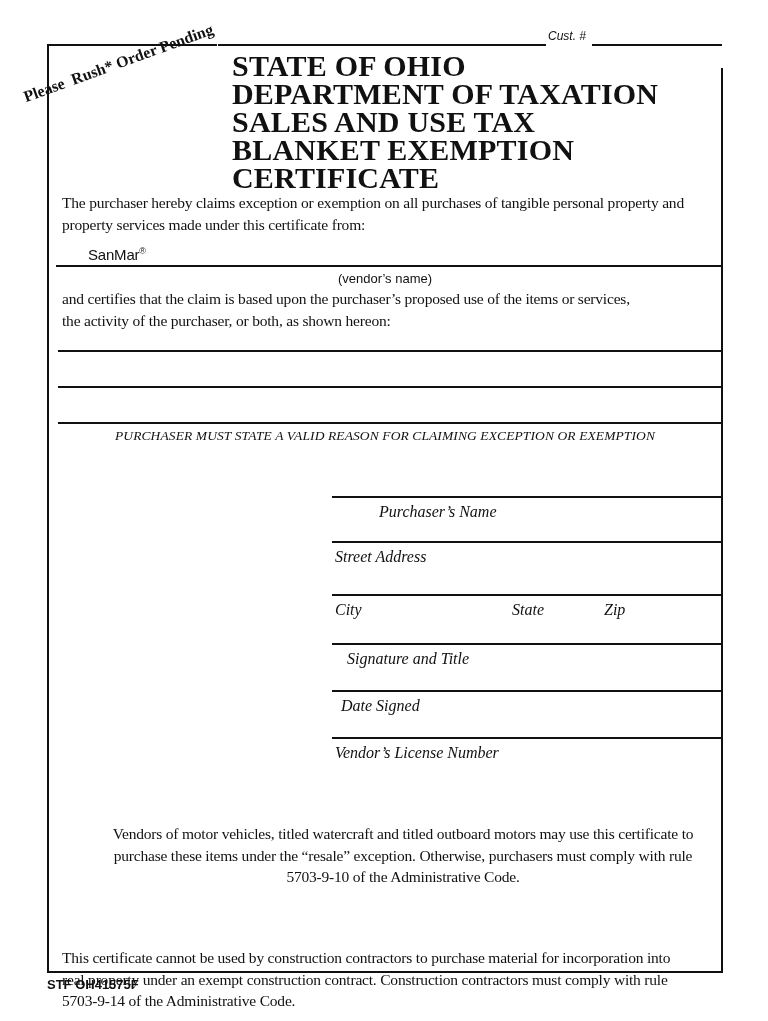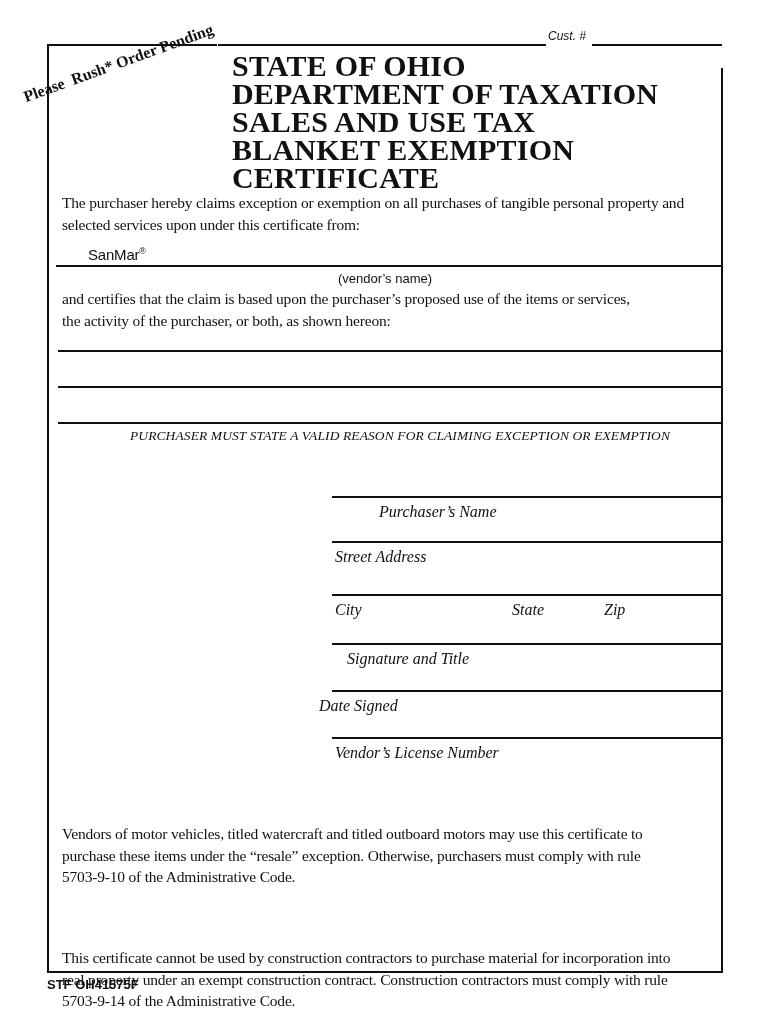--- a/index.html
+++ b/index.html
@@ -36,21 +36,21 @@
     white-space:pre-line;letter-spacing:0.2px;
   }
   
   .para{
     position:absolute;left:62px;width:682px;
     font-size:15.5px;line-height:21.5px;letter-spacing:-0.2px;
     white-space:pre-line;
   }
   .intro{top:192px;}
   .certifies{top:288px;}
-  .note1{top:823px;}
+  .note1{top:823px;text-align:center;}
   .note2{top:947px;}
   
   .vendor-name{
     position:absolute;left:88px;top:246px;
     font-family:"Liberation Sans", sans-serif;
     font-size:15px;letter-spacing:-0.2px;
   }
   .vendor-name .reg{font-size:9px;vertical-align:6px;}
   .vendor-address{
     position:absolute;left:164px;top:246px;
@@ -58,21 +58,21 @@
     font-size:15px;letter-spacing:-0.2px;white-space:nowrap;
   }
   .vendor-caption{
     position:absolute;left:47px;top:271px;width:676px;
     text-align:center;
     font-family:"Liberation Sans", sans-serif;
     font-size:13px;
   }
   
   .reason-notice{
-    position:absolute;left:62px;top:428px;width:676px;
+    position:absolute;left:47px;top:428px;width:676px;
     text-align:center;
     font-style:italic;font-size:13.5px;letter-spacing:0.1px;
   }
   
   .field-label{
     position:absolute;
     font-style:italic;font-size:16px;line-height:19px;
   }
   
   .form-code{
@@ -96,21 +96,21 @@
   <div class="rule" style="left:47px;top:44px;width:2px;height:929px;"></div>
   <div class="rule" style="left:721px;top:68px;width:2px;height:905px;"></div>
   <div class="rule" style="left:47px;top:971px;width:676px;height:2px;"></div>
 
   <div class="title">STATE OF OHIO
 DEPARTMENT OF TAXATION
 SALES AND USE TAX
 BLANKET EXEMPTION CERTIFICATE</div>
 
   <div class="para intro">The purchaser hereby claims exception or exemption on all purchases of tangible personal property and
-selected services upon under this certificate from:</div>
+property services made under this certificate from:</div>
 
   <div class="vendor-name"><span>SanMar</span><span class="reg">®</span></div>
   <div class="rule" style="left:56px;top:265px;width:666px;height:2px;"></div>
   <div class="vendor-caption">(vendor’s name)</div>
 
   <div class="para certifies">and certifies that the claim is based upon the purchaser’s proposed use of the items or services,
 the activity of the purchaser, or both, as shown hereon:</div>
 
   <div class="rule" style="left:58px;top:350px;width:664px;height:2px;"></div>
   <div class="rule" style="left:58px;top:386px;width:664px;height:2px;"></div>
@@ -125,21 +125,21 @@
 
   <div class="rule" style="left:332px;top:594px;width:390px;height:2px;"></div>
   <div class="field-label" style="left:335px;top:600px;">City</div>
   <div class="field-label" style="left:512px;top:600px;text-align:right;">State</div>
   <div class="field-label" style="left:604px;top:600px;">Zip</div>
 
   <div class="rule" style="left:332px;top:643px;width:390px;height:2px;"></div>
   <div class="field-label" style="left:335px;top:649px;margin-left:12px;">Signature and Title</div>
 
   <div class="rule" style="left:332px;top:690px;width:390px;height:2px;"></div>
-  <div class="field-label" style="left:319px;top:696px;">Date Signed</div>
+  <div class="field-label" style="left:341px;top:696px;">Date Signed</div>
 
   <div class="rule" style="left:332px;top:737px;width:390px;height:2px;"></div>
   <div class="field-label" style="left:335px;top:743px;">Vendor’s License Number</div>
 
   <div class="para note1">Vendors of motor vehicles, titled watercraft and titled outboard motors may use this certificate to
 purchase these items under the “resale” exception.  Otherwise, purchasers must comply with rule
 5703-9-10 of the Administrative Code.</div>
   <div class="para note2">This certificate cannot be used by construction contractors to purchase material for incorporation into
 real property under an exempt construction contract.  Construction contractors must comply with rule
 5703-9-14 of the Administrative Code.</div>

